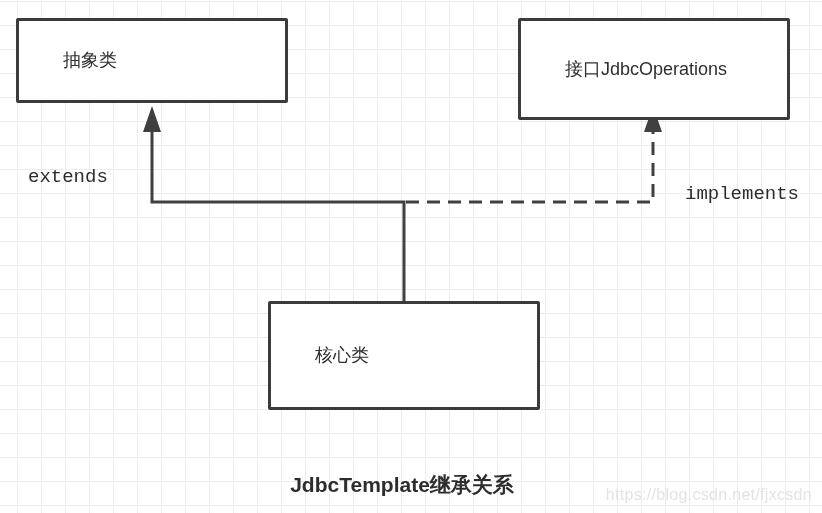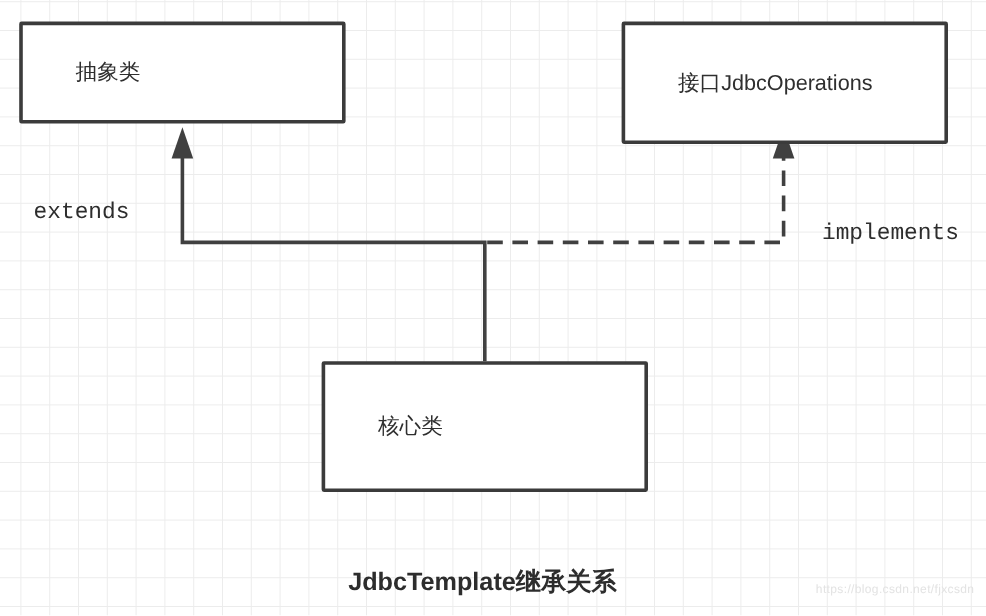--- a/index.html
+++ b/index.html
@@ -66,21 +66,21 @@
     width: 804px;
     text-align: center;
     font-size: 21px;
     font-weight: 700;
     color: #2d2d2d;
   }
   .watermark {
     position: absolute;
     right: 10px;
     top: 486px;
-    font-size: 10px;
+    font-size: 16px;
     color: #e3e3e3;
     letter-spacing: 0.3px;
   }
 </style>
 </head>
 <body>
 
 <div class="canvas">
 
   <svg class="edge-layer" width="822" height="513" viewBox="0 0 822 513" xmlns="http://www.w3.org/2000/svg">

